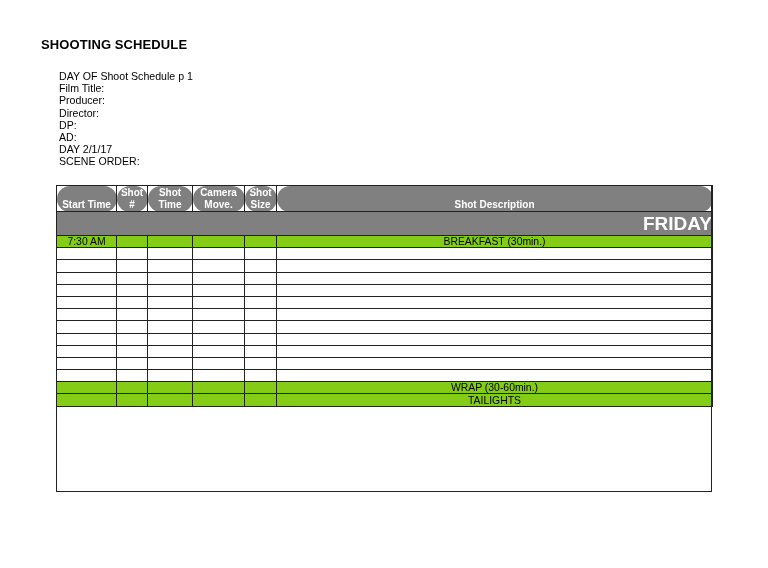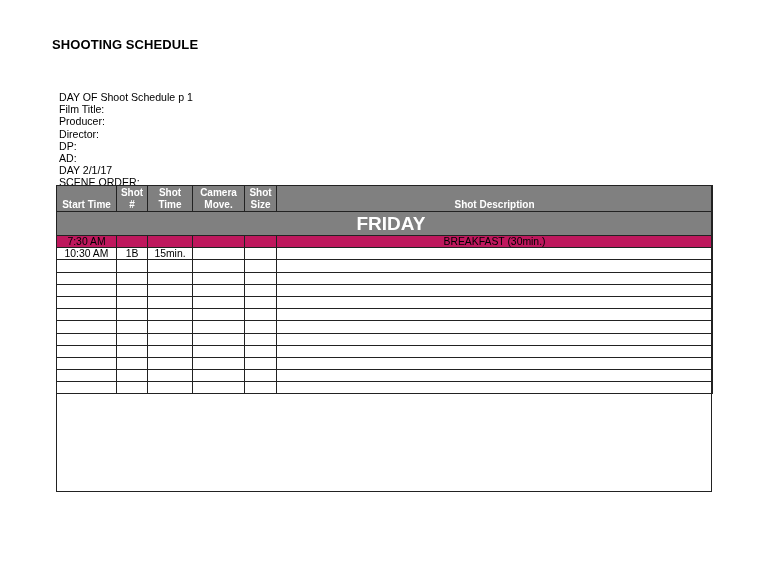--- a/index.html
+++ b/index.html
@@ -1,25 +1,25 @@
 <!DOCTYPE html>
 <html><head>
 <meta charset="utf-8">
 <style>
   html, body { margin:0; padding:0; background:#ffffff; }
   body { width:768px; height:568px; position:relative; overflow:hidden; font-family:"Liberation Sans", sans-serif; color:#000; }
-  .title { position:absolute; left:52px; top:37px; font-size:13px; font-weight:bold; letter-spacing:0.1px; }
-  .meta { position:absolute; left:59px; top:91px; font-size:10.6px; line-height:12.2px; }
+  .title { position:absolute; left:41px; top:37px; font-size:13px; font-weight:bold; letter-spacing:0.1px; }
+  .meta { position:absolute; left:59px; top:70px; font-size:10.6px; line-height:12.2px; }
   .meta div { white-space:nowrap; }
   table.sched { position:absolute; left:56px; top:185px; width:656px; border-collapse:collapse; table-layout:fixed; font-size:10.4px; }
   table.sched td, table.sched th { border:1px solid #222; padding:0; text-align:center; overflow:hidden; white-space:nowrap; }
-  table.sched th { background:#808080; color:#fff; font-weight:bold; font-size:10px; line-height:12px; vertical-align:bottom; height:25px; }
-  tr.day td { background:#808080; color:#fff; font-size:19px; font-weight:bold; text-align:center; padding-left:13px; height:23px; line-height:23px; }
+  table.sched th { background:#808080; color:#fff; font-weight:bold; font-size:10px; line-height:12px; vertical-align:bottom; height:25px;border-radius:13px; }
+  tr.day td { background:#808080; color:#fff; font-size:19px; font-weight:bold; text-align:right; padding-left:13px; height:23px; line-height:23px; }
   tr.r td { height:11.2px; line-height:11px; }
-  tr.grey td { background:#be185d; }
+  tr.grey td { background:#84cc16; }
   .outer { position:absolute; left:56px; top:185px; width:656px; height:307px; border:1.5px solid #222; box-sizing:border-box; pointer-events:none; }
 </style>
 </head>
 <body>
 
 <div class="title">SHOOTING SCHEDULE</div>
 
 <div class="meta">
   <div>DAY OF Shoot Schedule p 1</div>
   <div>Film Title:</div>
@@ -54,28 +54,20 @@
     <tr class="day">
       <td colspan="6">FRIDAY</td>
     </tr>
   <tr class="r grey">
         <td>7:30 AM</td>
         <td></td>
         <td></td>
         <td></td>
         <td></td>
         <td>BREAKFAST (30min.)</td>
-      </tr>
-      <tr class="r">
-        <td>10:30 AM</td>
-        <td>1B</td>
-        <td>15min.</td>
-        <td></td>
-        <td></td>
-        <td></td>
       </tr>
       <tr class="r">
         <td></td>
         <td></td>
         <td></td>
         <td></td>
         <td></td>
         <td></td>
       </tr>
       <tr class="r">
@@ -151,15 +143,31 @@
         <td></td>
       </tr>
       <tr class="r">
         <td></td>
         <td></td>
         <td></td>
         <td></td>
         <td></td>
         <td></td>
       </tr>
+      <tr class="r grey">
+        <td></td>
+        <td></td>
+        <td></td>
+        <td></td>
+        <td></td>
+        <td>WRAP (30-60min.)</td>
+      </tr>
+      <tr class="r grey">
+        <td></td>
+        <td></td>
+        <td></td>
+        <td></td>
+        <td></td>
+        <td>TAILIGHTS</td>
+      </tr>
     </tbody>
 </table>
 <div class="outer"></div>
 
 </body></html>

